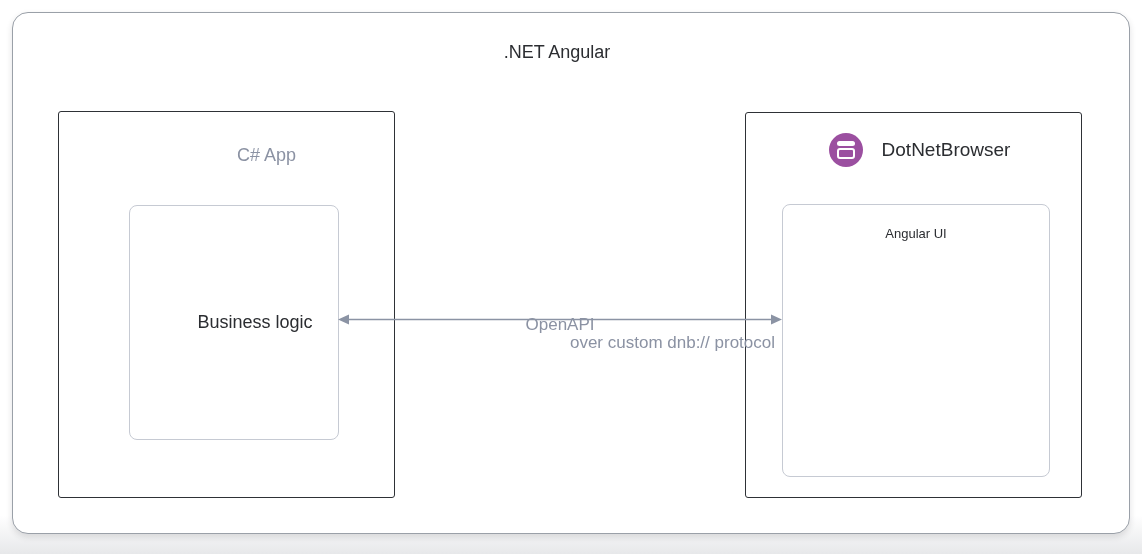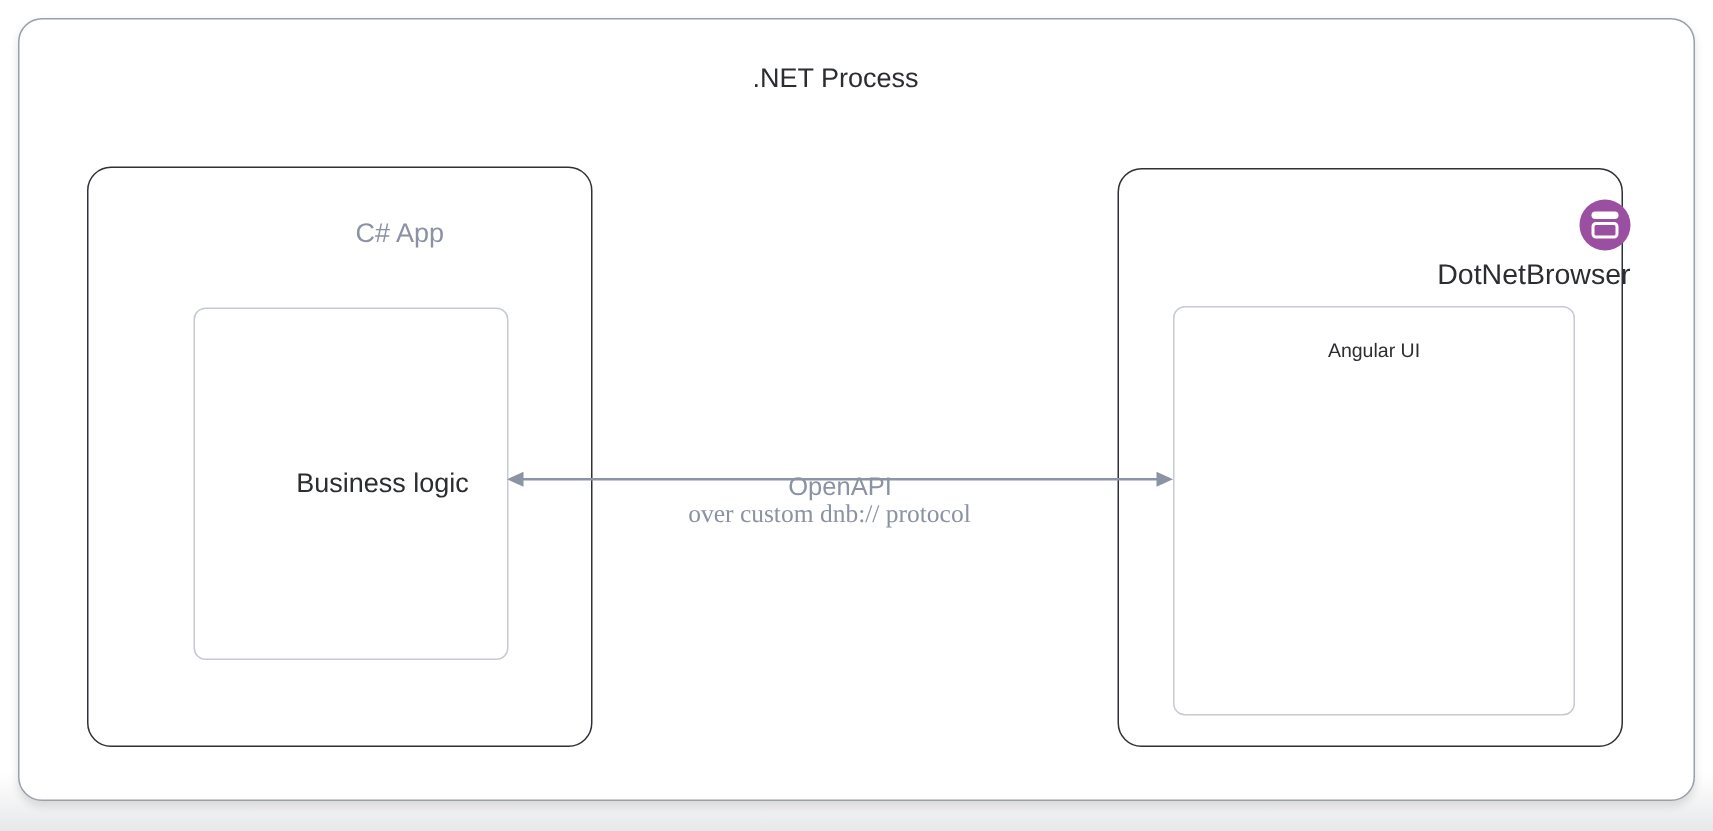--- a/index.html
+++ b/index.html
@@ -22,21 +22,21 @@
     position: absolute;
     top: 29px; left: 50%;
     transform: translateX(-50%) translateX(-14px);
     font-size: 18px;
     color: #2b2d31;
     white-space: nowrap;
   }
   .outer-box {
     position: absolute;
     border: 1.5px solid #2e3136;
-    border-radius: 16px;
+    border-radius: 3px;
     background: #ffffff;
   }
   .left-outer  { left: 45px;  top: 98px; width: 337px; height: 387px; }
   .right-outer { left: 732px; top: 99px; width: 337px; height: 386px; }
   .left-outer-label {
     position: absolute;
     top: 33px; left: 50%;
     transform: translateX(-50%) translateX(40px);
     font-size: 18px;
     color: #8b92a3;
@@ -60,24 +60,23 @@
   .right-inner-label {
     display: inline-block;
     margin-top: 21px;
     font-size: 13px;
     color: #2b2d31;
     white-space: nowrap;
   }
   .brand-row {
     position: absolute;
     top: 20px; left: 0; right: 0;
-    display: flex; align-items: flex-end; justify-content: center;
+    display: flex; align-items: center; justify-content: center;
     transform: translateX(6px);
-    gap: 6px;
-    flex-direction: column;
+    gap: 19px;
   }
   .brand-icon {
     width: 34px; height: 34px;
     border-radius: 50%;
     background: #9b4fa0;
     position: relative;
     flex: 0 0 auto;
   }
   .brand-icon .glyph-bar {
     position: absolute;
@@ -107,34 +106,33 @@
   }
   .conn-arrow {
     position: absolute;
     left: 325px; top: 298px;
     width: 444px; height: 17px;
   }
   .conn-label-bottom {
     position: absolute;
     left: 325px; top: 320px;
     width: 444px;
-    text-align: center;
+    text-align: right;
     transform: translateX(-7px);
     font-size: 17px;
     color: #8b92a3;
     white-space: nowrap;
-    font-family: Liberation Serif, serif;
   }
 </style>
 </head>
 <body>
 
 <div class="card">
 
-  <div class="diagram-title">.NET Process</div>
+  <div class="diagram-title">.NET Angular</div>
 
   <div class="outer-box left-outer">
     <div class="left-outer-label">C# App</div>
     <div class="inner-box left-inner">
       <span class="left-inner-label">Business logic</span>
     </div>
   </div>
 
   <div class="outer-box right-outer">
     <div class="brand-row">

